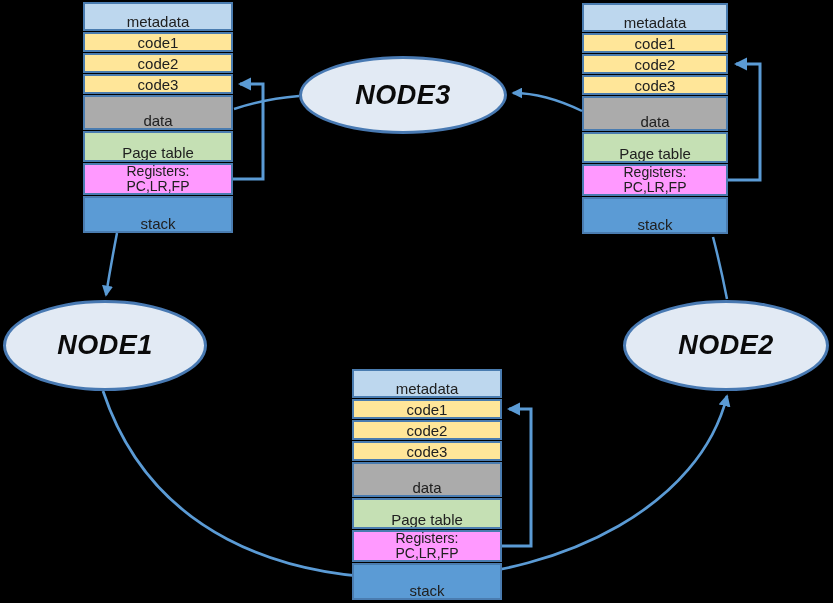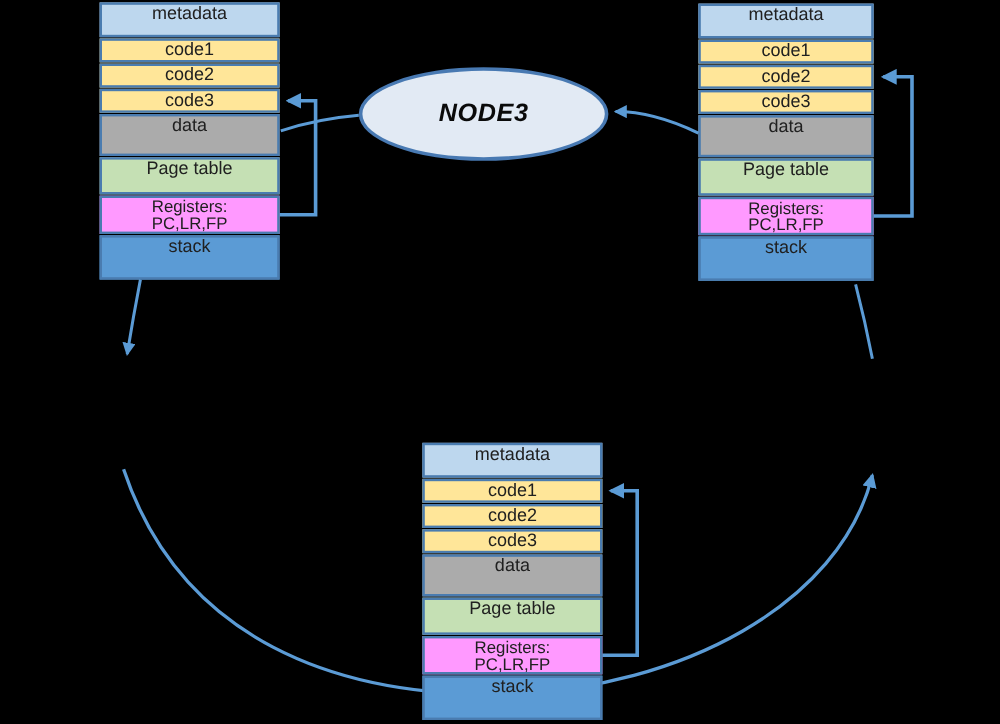--- a/index.html
+++ b/index.html
@@ -16,33 +16,33 @@
   svg.layer{position:absolute;left:0;top:0;width:833px;height:603px;pointer-events:none;}
   #svg-back{z-index:1;}
   .stack{position:absolute;z-index:2;display:flex;flex-direction:column;}
   #stack-top-left{left:83px;top:2px;width:150px;}
   #stack-top-right{left:582px;top:3px;width:146px;}
   #stack-bottom{left:352px;top:369px;width:150px;}
   .block{
     box-sizing:border-box;
     border:2px solid var(--block-border);
     margin-bottom:1px;
-    display:flex;flex-direction:column;align-items:center;justify-content:flex-start;
+    display:flex;flex-direction:column;align-items:center;justify-content:flex-end;
     font-size:15px;line-height:1.03;color:var(--text-color);
     overflow:hidden;white-space:nowrap;
   }
   .block:last-child{margin-bottom:16px;}
   .node{
     position:absolute;z-index:3;
     background:var(--node-fill);
     border:3px solid var(--node-border);
     border-radius:50%;
     display:flex;align-items:center;justify-content:center;
     box-sizing:border-box;
-    font-style:italic;font-weight:bold;font-size:21px;color:#0a0a0a;
+    font-style:italic;font-weight:bold;font-size:27px;color:#0a0a0a;
     letter-spacing:0.5px;
   }
   #node3{left:299px;top:56px;width:208px;height:78px;}
   #node1{left:3px;top:300px;width:204px;height:91px;}
   #node2{left:623px;top:300px;width:206px;height:91px;}
   #svg-front{z-index:4;}
 </style>
 </head>
 <body>
 
@@ -135,20 +135,26 @@
         <span>PC,LR,FP</span>
       </div>
       <div class="block" style="height: 37px; background: rgb(91, 155, 213);">
         <span>stack</span>
       </div>
     </div>
 
   <div class="node" id="node3">
     <span>NODE3</span>
   </div>
+  <div class="node" id="node1">
+    <span>NODE1</span>
+  </div>
+  <div class="node" id="node2">
+    <span>NODE2</span>
+  </div>
 
   <svg id="svg-front" class="layer" viewBox="0 0 833 603">
     <defs>
       <marker id="ah-f" viewBox="0 0 10 10" refX="8.5" refY="5" markerWidth="4.4" markerHeight="4.4" orient="auto" markerUnits="strokeWidth">
         <path d="M0,0 L10,5 L0,10 z" fill="#5B9BD5"></path>
       </marker>
     </defs>
 
     <path d="M233,179 L263,179 L263,84 L240,84" fill="none" stroke="#5B9BD5" stroke-width="3" marker-end="url(#ah-f)"></path>
 

